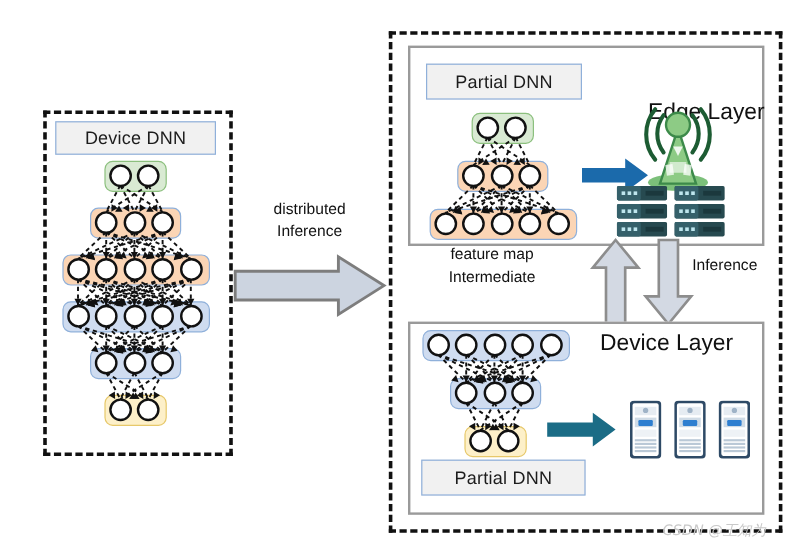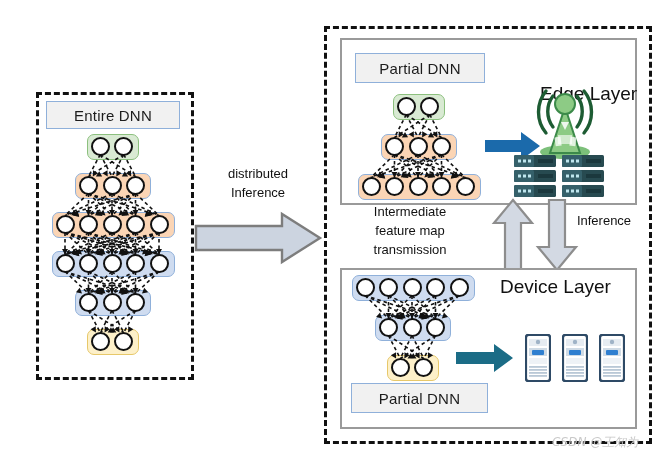--- a/index.html
+++ b/index.html
@@ -41,21 +41,21 @@
              font-family:"DejaVu Sans",sans-serif;}
 
   
   .arrowsvg{position:absolute;overflow:visible;}
 </style>
 </head>
 <body>
 
 <div class="dashed-box" style="left:36px;top:92px;width:152px;height:282px;"></div>
 
-<div class="chip" style="left:46px;top:101px;width:132px;height:26px;">Entire DNN</div>
+<div class="chip" style="left:46px;top:101px;width:132px;height:26px;">Device DNN</div>
 
 <div id="net-left" class="abs" style="left:40px;top:134px;width:144px;height:234px;">
     <svg class="edges" width="144" height="234" style="z-index: 1;">
       <line x1="60.25" y1="20.5" x2="48.5" y2="42.5" stroke="#111" stroke-width="1.6" stroke-dasharray="3.5,3"></line>
       <polygon points="52.80566691336236,42.5 53.005053241014934,36.2381915477759 58.1783201206493,39.277485839561095" fill="#111"></polygon>
       <line x1="60.25" y1="20.5" x2="72" y2="42.5" stroke="#111" stroke-width="1.6" stroke-dasharray="3.5,3"></line>
       <polygon points="67.69433308663764,42.5 62.321679879350704,39.277485839561095 67.49494675898508,36.2381915477759" fill="#111"></polygon>
       <line x1="60.25" y1="20.5" x2="95.5" y2="42.5" stroke="#111" stroke-width="1.6" stroke-dasharray="3.5,3"></line>
       <polygon points="88.10706146893916,42.5 81.84295710657598,42.3951356236729 84.8038336146354,37.176590778218184" fill="#111"></polygon>
       <line x1="83.75" y1="20.5" x2="48.5" y2="42.5" stroke="#111" stroke-width="1.6" stroke-dasharray="3.5,3"></line>
@@ -365,23 +365,22 @@
     </g>
     <g fill="#1b383d">
       <rect x="24" y="4" width="15" height="4"></rect>
         <rect x="24" y="19" width="15" height="4"></rect>
         <rect x="24" y="34" width="15" height="4"></rect>
     </g>
   </g>
 </svg>
 
 <div class="txtblock" style="left:340px;top:202px;width:140px;">
+  <div>feature map</div>
   <div>Intermediate</div>
-  <div>feature map</div>
-  <div>transmission</div>
 </div>
 
 <div class="txtblock" style="left:558px;top:211px;width:92px;">
   <div>Inference</div>
 </div>
 
 <svg class="arrowsvg" style="left:492px;top:199px;" width="42" height="72" viewBox="0 0 42 72">
   <polygon points="21,1 40,24 29,24 29,71 13,71 13,24 2,24" fill="#d3d9e3" stroke="#8d8d8d" stroke-width="2.2" stroke-linejoin="miter"></polygon>
 </svg>
 

